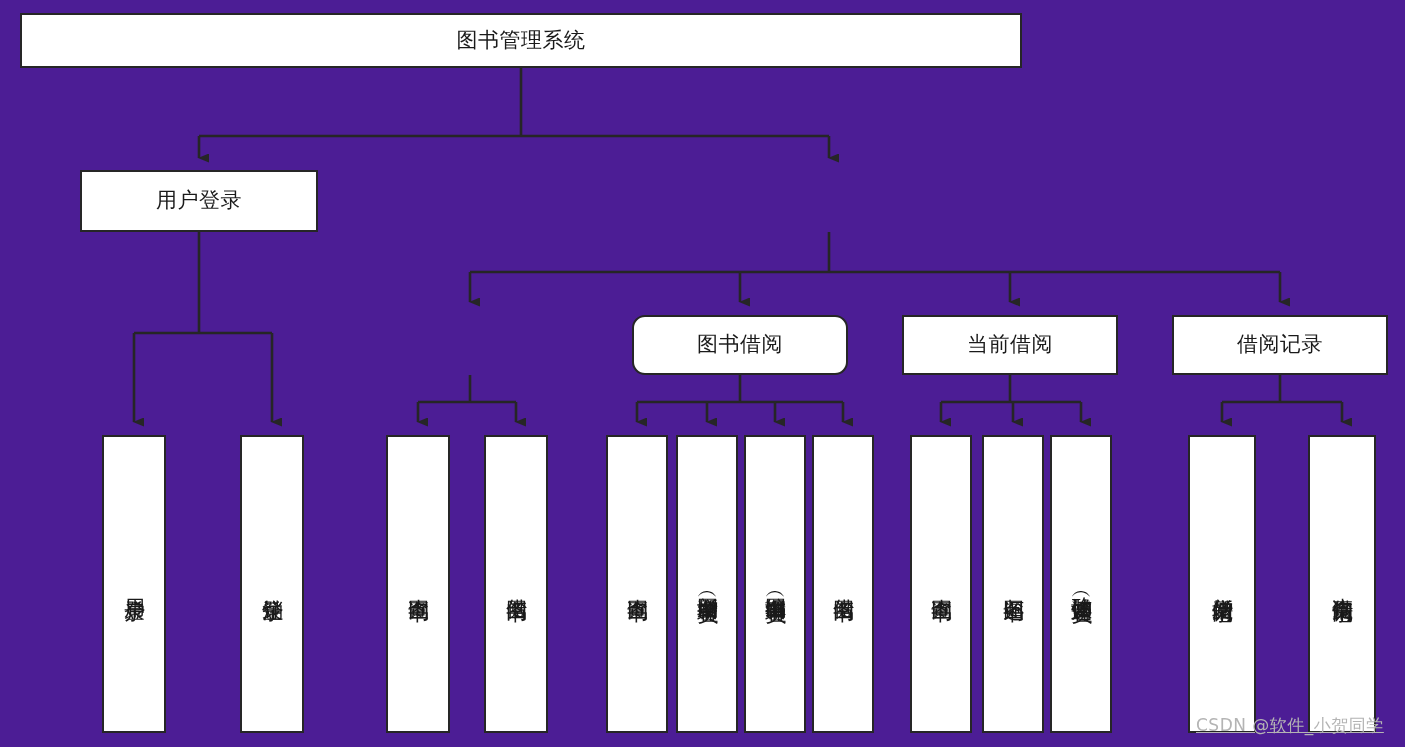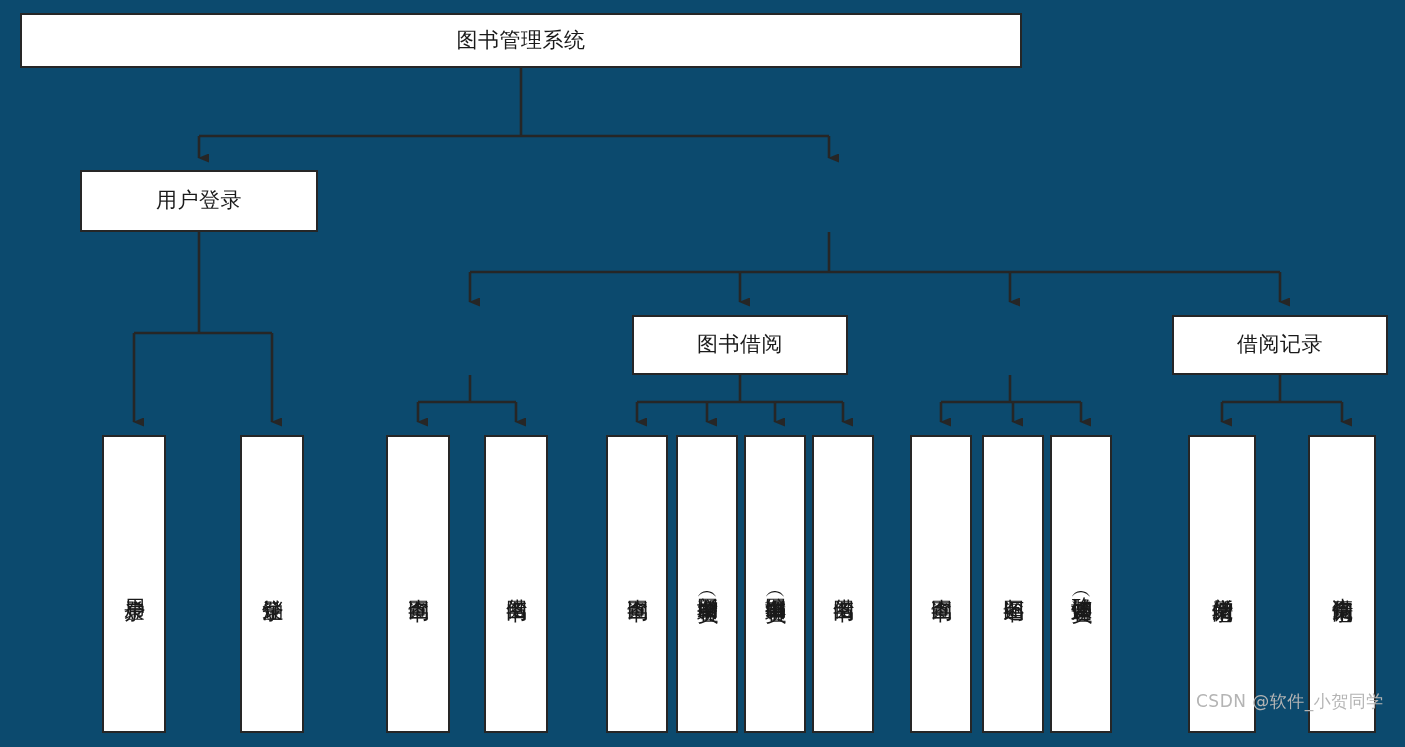--- a/index.html
+++ b/index.html
@@ -8,21 +8,21 @@
     padding: 0;
     background: #ffffff;
   }
   body {
     font-family: "DejaVu Sans", "Liberation Sans", sans-serif;
   }
   #canvas {
     position: relative;
     width: 1405px;
     height: 747px;
-    background: #0c4a6e;
+    background: #4c1d95;
     overflow: hidden;
   }
   #wires {
     position: absolute;
     left: 0;
     top: 0;
     width: 1405px;
     height: 747px;
     pointer-events: none;
   }
@@ -135,22 +135,25 @@
   </svg>
 
   <div class="node horizontal" style="left:20px; top:13px; width:1002px; height:55px;">
     <span class="label">图书管理系统</span>
   </div>
 
   <div class="node horizontal" style="left:80px; top:170px; width:238px; height:62px;">
     <span class="label">用户登录</span>
   </div>
 
-  <div class="node horizontal" style="left:632px; top:315px; width:216px; height:60px;">
+  <div class="node horizontal" style="left:632px; top:315px; width:216px; height:60px;border-radius:13px;">
     <span class="label">图书借阅</span>
+  </div>
+  <div class="node horizontal" style="left:902px; top:315px; width:216px; height:60px;">
+    <span class="label">当前借阅</span>
   </div>
   <div class="node horizontal" style="left:1172px; top:315px; width:216px; height:60px;justify-content:center;">
     <span class="label">借阅记录</span>
   </div>
 
   <div class="node vertical" style="left:102px; top:435px; width:64px; height:298px;">
     <span class="label">用户登录</span>
   </div>
   <div class="node vertical" style="left:240px; top:435px; width:64px; height:298px;">
     <span class="label">注销登录</span>
@@ -186,15 +189,15 @@
     <span class="label">确认归还（管理员）</span>
   </div>
 
   <div class="node vertical" style="left:1188px; top:435px; width:68px; height:298px;">
     <span class="label">新增借阅记录</span>
   </div>
   <div class="node vertical" style="left:1308px; top:435px; width:68px; height:298px;">
     <span class="label">查询借阅记录</span>
   </div>
 
-  <div class="watermark" style="left:1196px; top:690px;">CSDN @软件_小贺同学</div>
+  <div class="watermark" style="left:1196px; top:714px;text-decoration:underline;">CSDN @软件_小贺同学</div>
 
 </div>
 
 </body></html>

